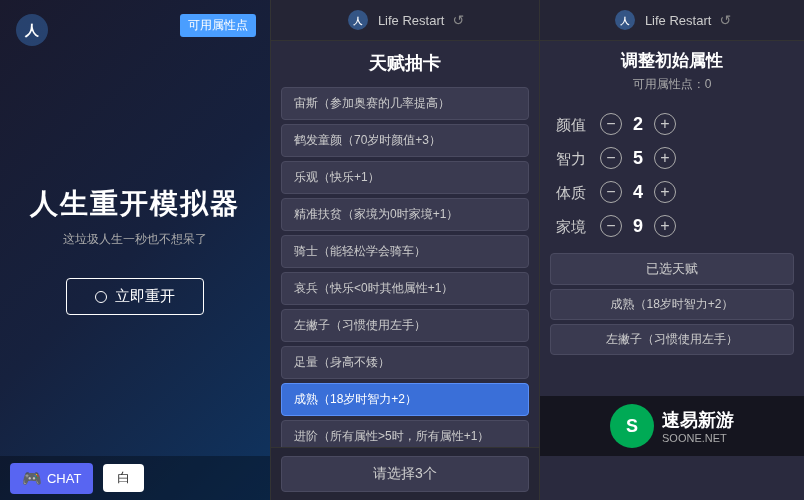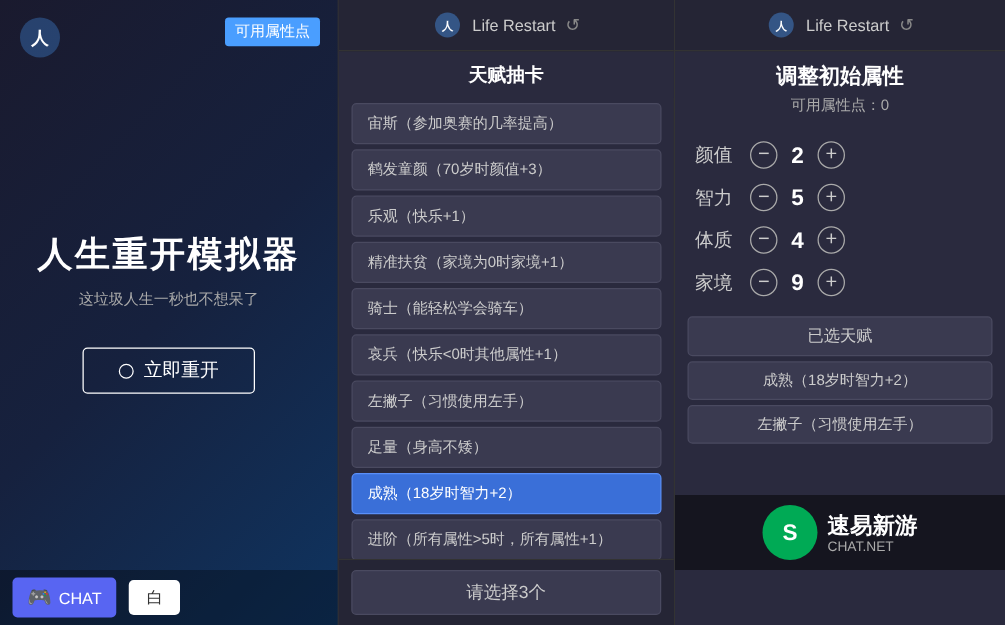--- a/index.html
+++ b/index.html
@@ -136,21 +136,21 @@
     .refresh-icon {
       color: #888;
       font-size: 14px;
       cursor: pointer;
     }
     .panel-logo {
       width: 24px; height: 24px;
     }
     .middle-title {
       color: white;
-      font-size: 15px;
+      font-size: 18px;
       font-weight: bold;
       text-align: center;
       padding: 10px 0 8px;
       background: #2a2a3e;
     }
     .talent-list {
       flex: 1;
       overflow-y: auto;
       padding: 4px 10px;
       display: flex;
@@ -224,21 +224,21 @@
       margin-bottom: 20px;
     }
     .attr-list {
       padding: 0 16px;
       display: flex;
       flex-direction: column;
       gap: 12px;
     }
     .attr-row {
       display: flex;
-      align-items: center;
+      align-items: flex-end;
       gap: 12px;
     }
     .attr-label {
       color: #ccc;
       font-size: 15px;
       width: 32px;
     }
     .attr-controls {
       display: flex;
       align-items: center;
@@ -452,16 +452,16 @@
   <div class="selected-talents-section">
     <div class="selected-title">已选天赋</div>
     <div class="selected-talent-item">成熟（18岁时智力+2）</div>
     <div class="selected-talent-item">左撇子（习惯使用左手）</div>
   </div>
 
   <div class="watermark">
     <div class="watermark-logo">S</div>
     <div class="watermark-text">
       <span class="watermark-cn">速易新游</span>
-      <span class="watermark-en">CHAT.NET</span>
+      <span class="watermark-en">SOONE.NET</span>
     </div>
   </div>
 </div>
 
 </body></html>

